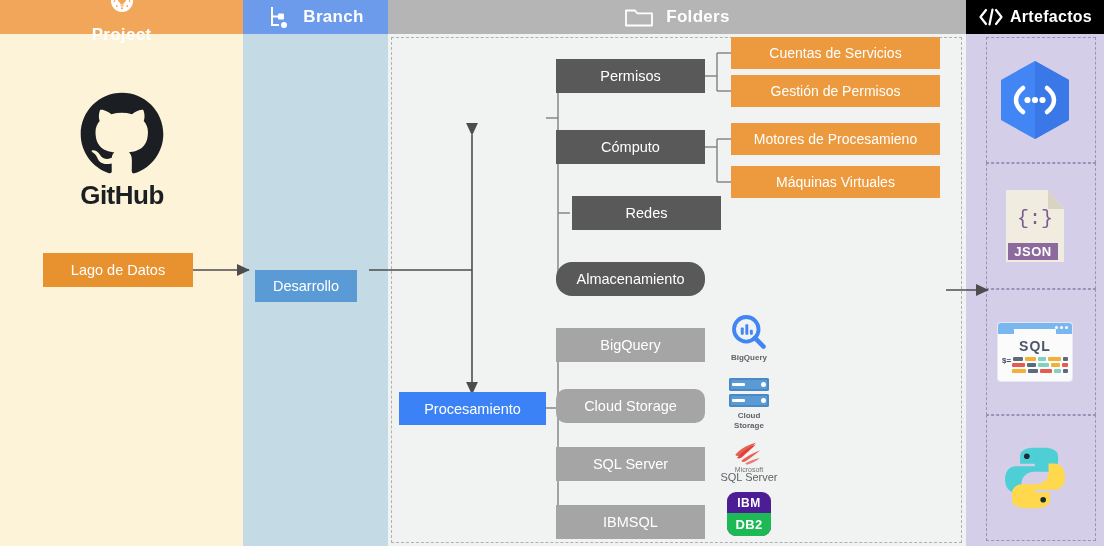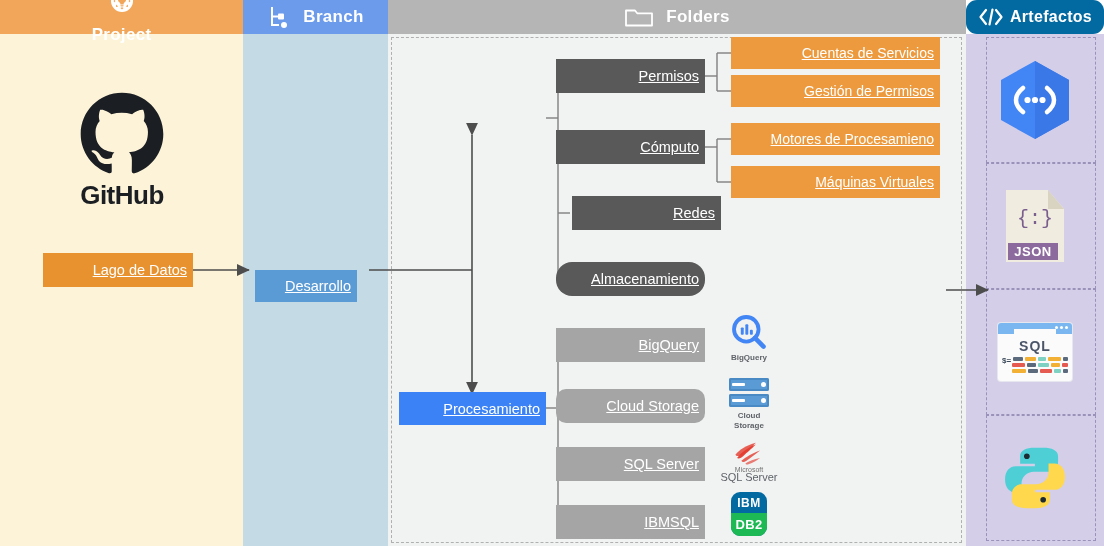--- a/index.html
+++ b/index.html
@@ -32,46 +32,45 @@
     gap: 12px;
     color: #ffffff;
     font-size: 17px;
     font-weight: bold;
     letter-spacing: .3px;
     user-select: none;
   }
   #hdr-project    { left: 0;    width: 243px; background: #f2a65a; flex-direction: column; }
   #hdr-branch     { left: 243px; width: 145px; background: #6b9bea; }
   #hdr-folders    { left: 388px; width: 578px; background: #b5b5b5; }
-  #hdr-artefactos { left: 966px; width: 138px; background: #0369a1; font-size: 16px; gap: 6px; border-radius: 11px; }
+  #hdr-artefactos { left: 966px; width: 138px; background: #000000; font-size: 16px; gap: 6px; }
 
   .hdr-icon { display: flex; align-items: center; justify-content: center; flex: 0 0 auto; }
 
   
   #github-block {
     position: absolute;
     left: 72px; top: 90px;
     width: 100px;
     display: flex; flex-direction: column; align-items: center;
   }
   #github-wordmark {
     font-size: 26px; font-weight: bold; color: #1b1f23;
     letter-spacing: -.5px; margin-top: 2px;
   }
 
   
   .node {
     position: absolute;
-    display: flex; align-items: center; justify-content: flex-end;
+    display: flex; align-items: center; justify-content: center;
     color: #ffffff;
     font-size: 14.5px;
     text-align: center;
-    padding: 0 6px;
+    padding: 0 20px;
     user-select: none;
-    text-decoration: underline;
   }
   .node.orange      { background: #e8922f; }
   .node.orange-sub  { background: #ec9a3d; font-size: 14px; }
   .node.blue        { background: #5b9bd5; }
   .node.teal-dark   { background: #1684a8; }
   .node.teal-light  { background: #3b82f6; }
   .node.gray-dark   { background: #595959; }
   .node.gray-mid    { background: #a5a5a5; }
 
   
@@ -148,21 +147,21 @@
   .cs-bar {
     width: 40px; height: 13px; background: #5b9bd5; border-radius: 2px;
     display: flex; align-items: center; justify-content: space-between;
     padding: 0 3px; margin-bottom: 3px;
     box-shadow: inset 0 0 0 2px #4a8ac4;
   }
   .cs-bar .dash { width: 13px; height: 2.5px; background: #ffffff; border-radius: 1px; }
   .cs-bar .dot  { width: 5px; height: 5px; background: #ffffff; border-radius: 50%; }
 
   
-  .db2-ico { width: 36px; height: 44px; background: #0369a1; border-radius: 9px; overflow: hidden; }
+  .db2-ico { width: 44px; height: 44px; background: #4c1d95; border-radius: 9px; overflow: hidden; }
   .db2-top {
     height: 21px; display: flex; align-items: center; justify-content: center;
     color: #fff; font-size: 12px; font-weight: bold; letter-spacing: .5px;
     font-family: "Liberation Sans", sans-serif;
   }
   .db2-bot {
     height: 23px; background: #1db954;
     display: flex; align-items: center; justify-content: center;
     color: #fff; font-size: 13px; font-weight: bold; letter-spacing: .3px;
   }

